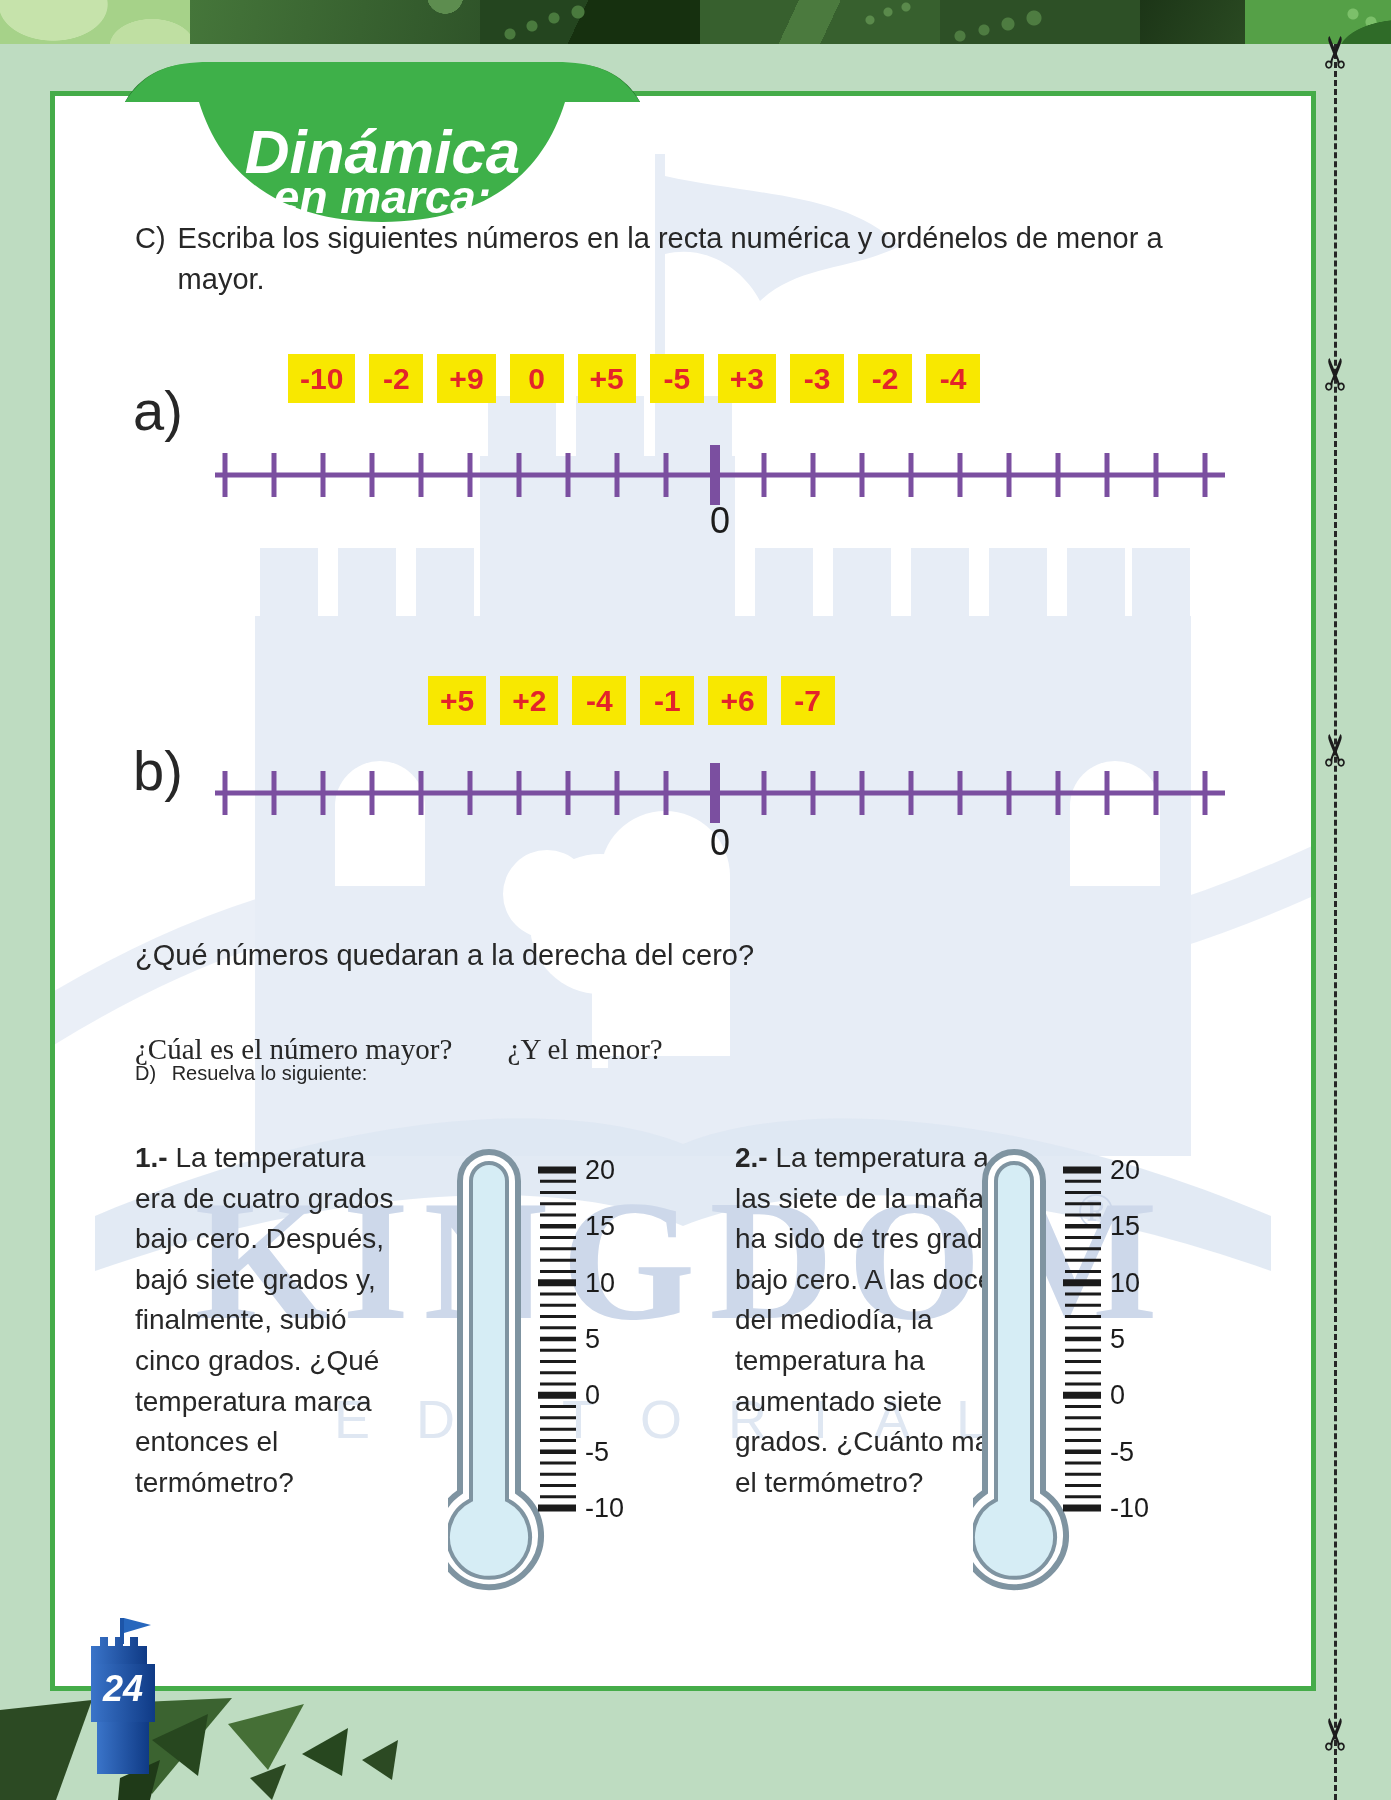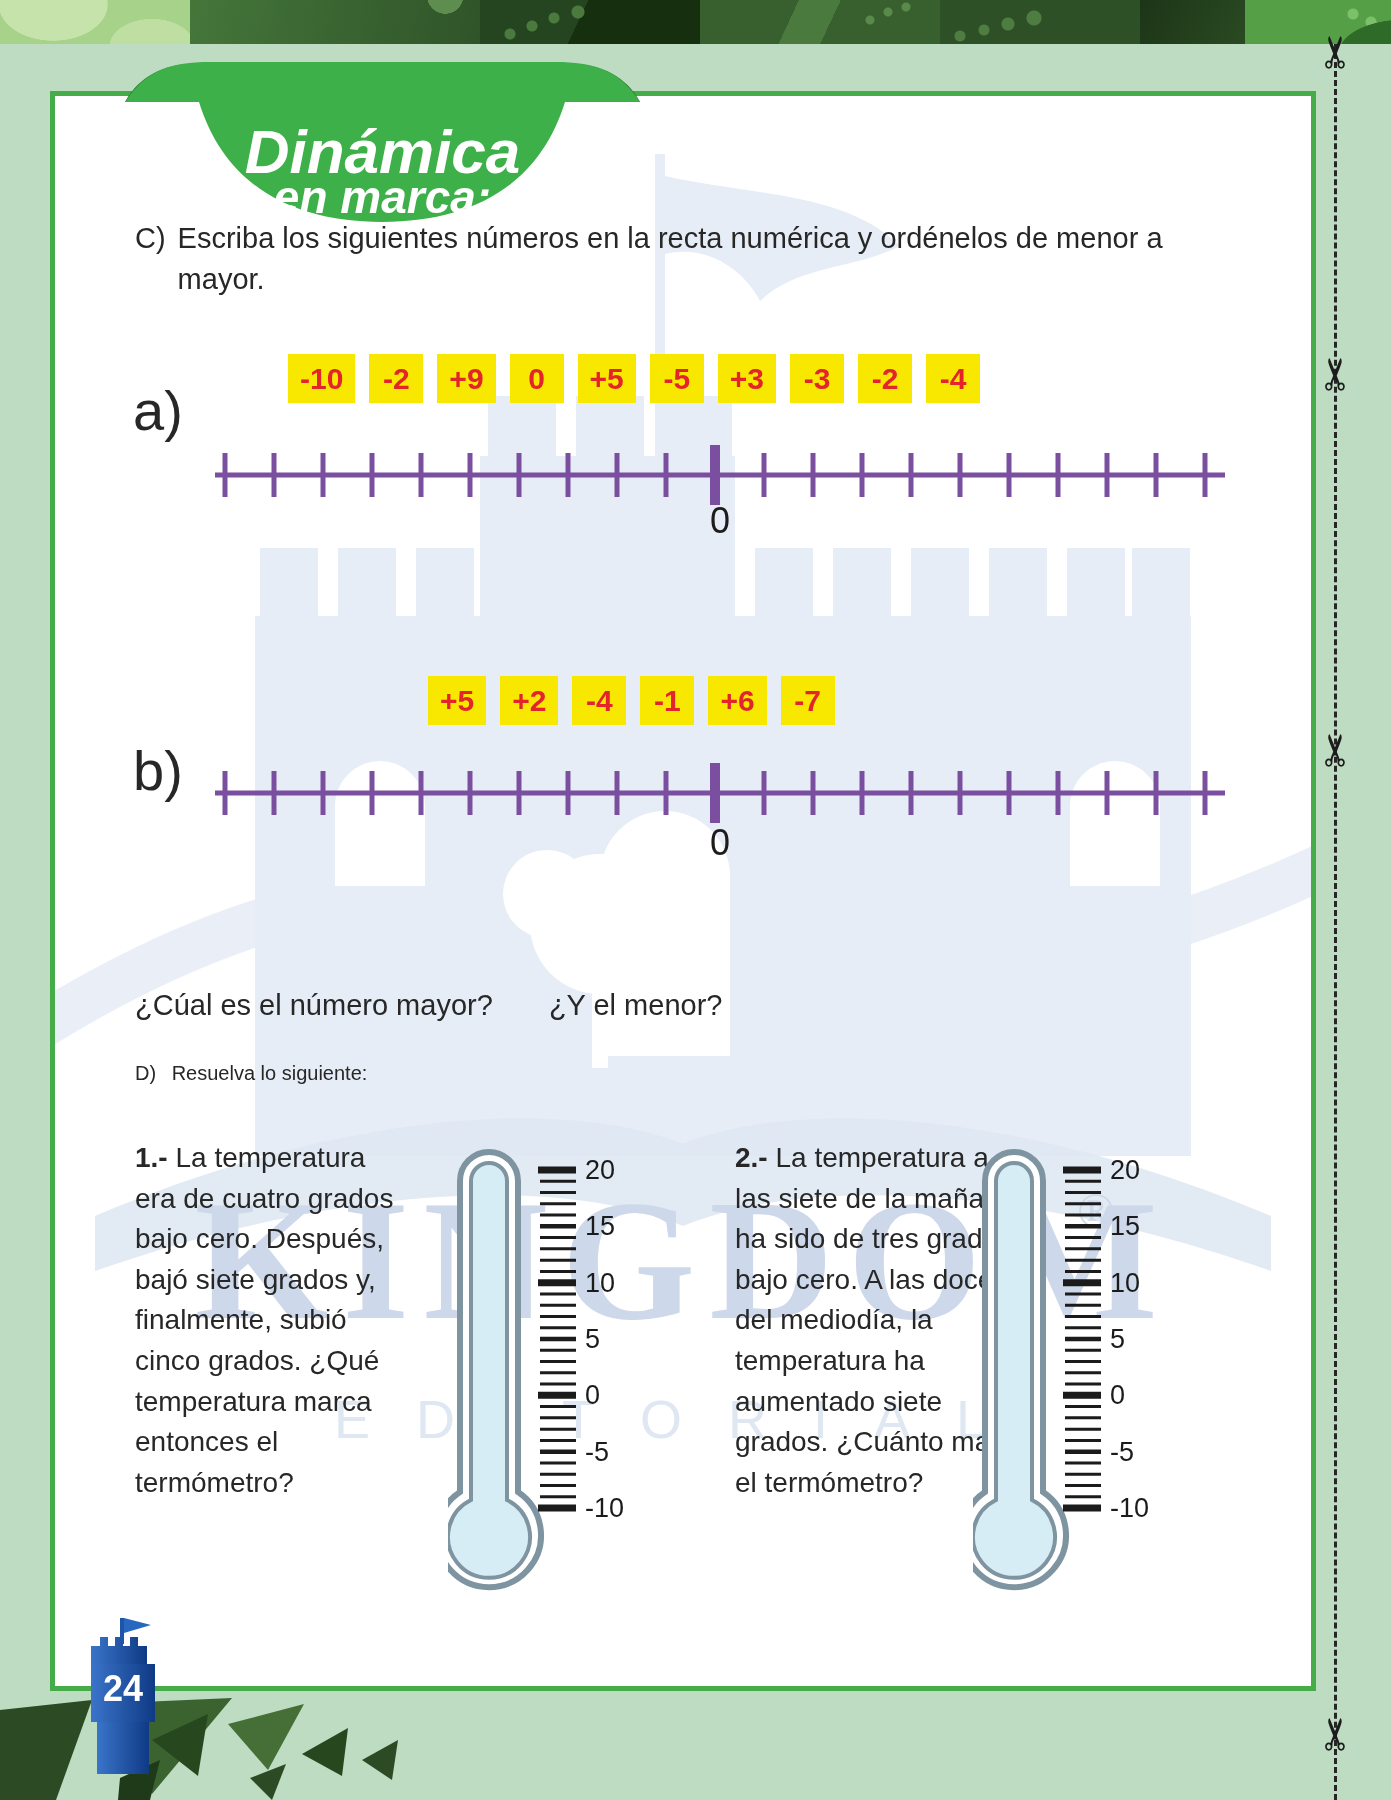--- a/index.html
+++ b/index.html
@@ -83,39 +83,39 @@
   .numline{position:absolute;width:1010px;height:64px;left:160px;}
   .nl-a{top:347px;}
   .nl-b{top:665px;}
   .zero{position:absolute;width:40px;text-align:center;font-size:36px;color:#1c1c1c;}
   .zero-a{left:645px;top:404px;}
   .zero-b{left:645px;top:726px;}
 
   
   .q{position:absolute;left:80px;font-size:29px;color:var(--ink);}
   .q1{top:843px;}
-  .q2{top:893px;}
+  .q2{top:937px;font-family:Liberation Serif, serif;}
   .q2 .part2{margin-left:48px;}
   .sec-d{position:absolute;left:80px;top:966px;font-size:20px;color:var(--ink);}
   .sec-d .marker{margin-right:10px;}
 
   
   .problem{position:absolute;font-size:28px;color:var(--ink);line-height:1.45;}
   .p1{left:80px;top:1042px;width:272px;}
   .p2{left:680px;top:1042px;width:296px;}
   .problem b{font-weight:bold;}
   .thermo{position:absolute;width:195px;height:480px;}
   .th1{left:393px;top:1044px;}
   .th2{left:918px;top:1044px;}
 
   
   .tower{position:absolute;left:83px;top:1616px;width:80px;height:160px;z-index:3;}
   .tower svg{position:absolute;inset:0;}
   .page-num{position:absolute;left:0;top:52px;width:80px;text-align:center;color:#fff;
-    font-weight:bold;font-size:36px;}
+    font-weight:bold;font-size:36px;font-style:italic;}
 
   .shards{position:absolute;left:0;top:1698px;width:470px;height:102px;}
 
   .axis-line{stroke:var(--line-purple);stroke-width:5;}
   .tick{stroke:var(--line-purple);}
 </style>
 </head>
 <body>
 
 <div class="page">
@@ -275,20 +275,21 @@
               <line x1="745" x2="745" y1="10" y2="54" class="tick" stroke-width="5"></line>
               <line x1="794" x2="794" y1="10" y2="54" class="tick" stroke-width="5"></line>
               <line x1="843" x2="843" y1="10" y2="54" class="tick" stroke-width="5"></line>
               <line x1="892" x2="892" y1="10" y2="54" class="tick" stroke-width="5"></line>
               <line x1="941" x2="941" y1="10" y2="54" class="tick" stroke-width="5"></line>
               <line x1="990" x2="990" y1="10" y2="54" class="tick" stroke-width="5"></line>
             </g>
         </svg>
         <span class="zero zero-b">0</span>
 
+        <div class="q q1">¿Qué números quedaran a la derecha del cero?</div>
         <div class="q q2">
           <span>¿Cúal es el número mayor?</span>
           <span class="part2">¿Y el menor?</span>
         </div>
 
         <div class="sec-d">
           <span class="marker">D)</span>
           <span>Resuelva lo siguiente:</span>
         </div>
 

